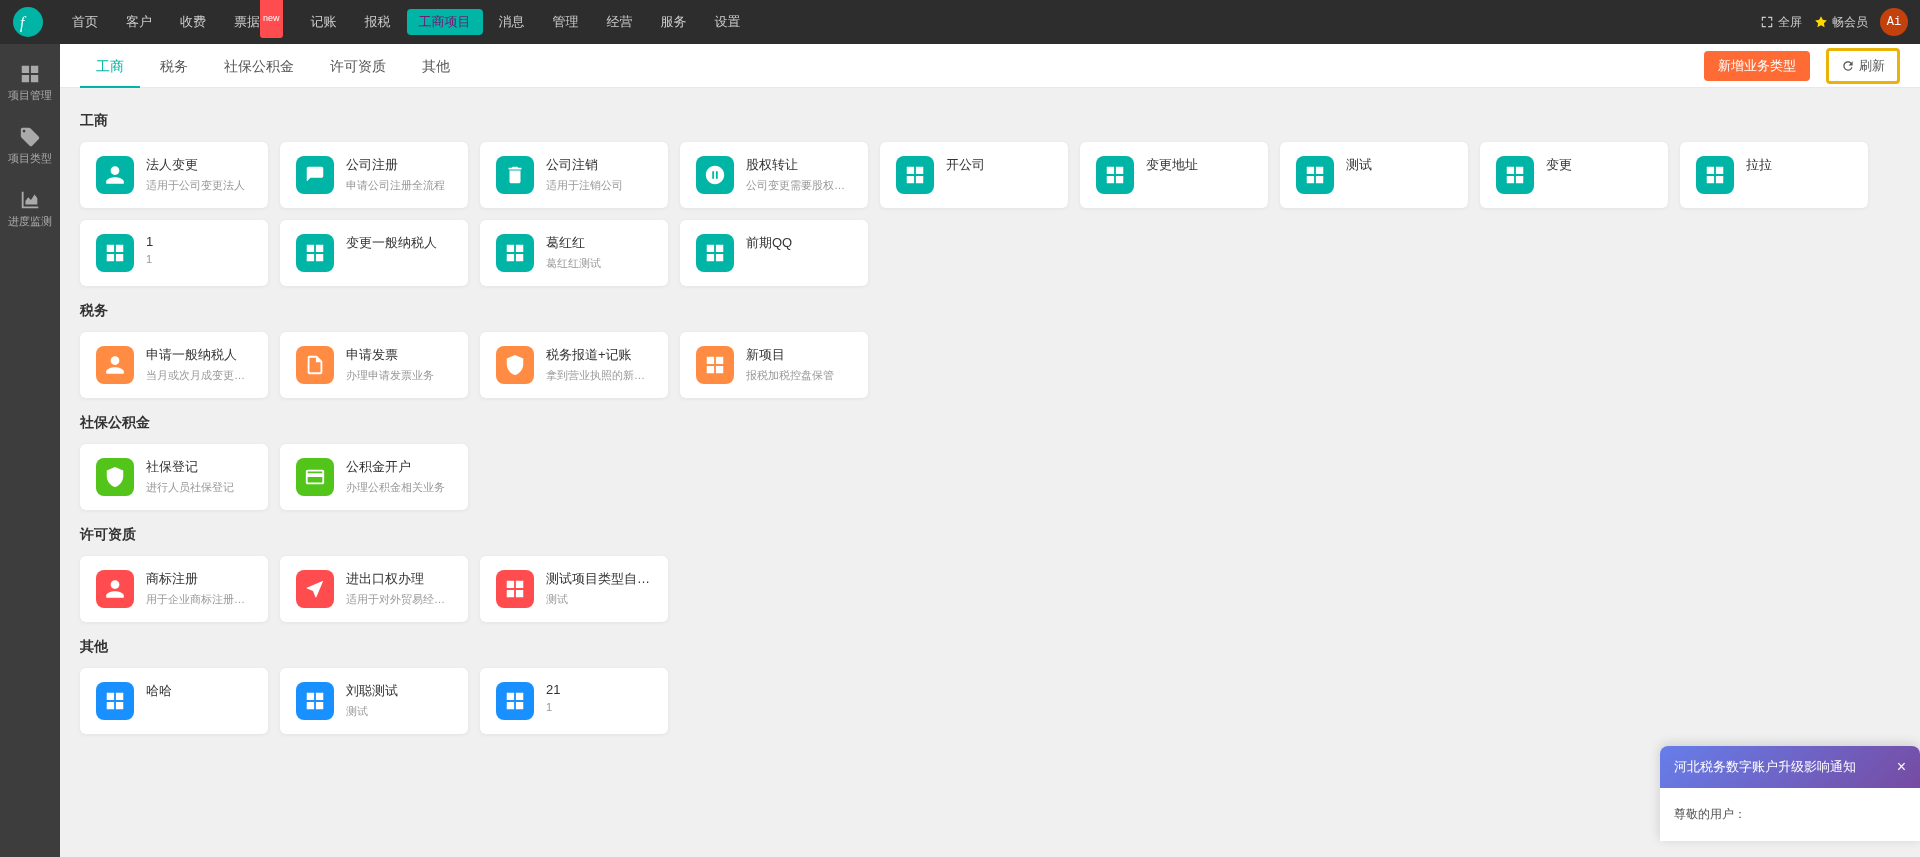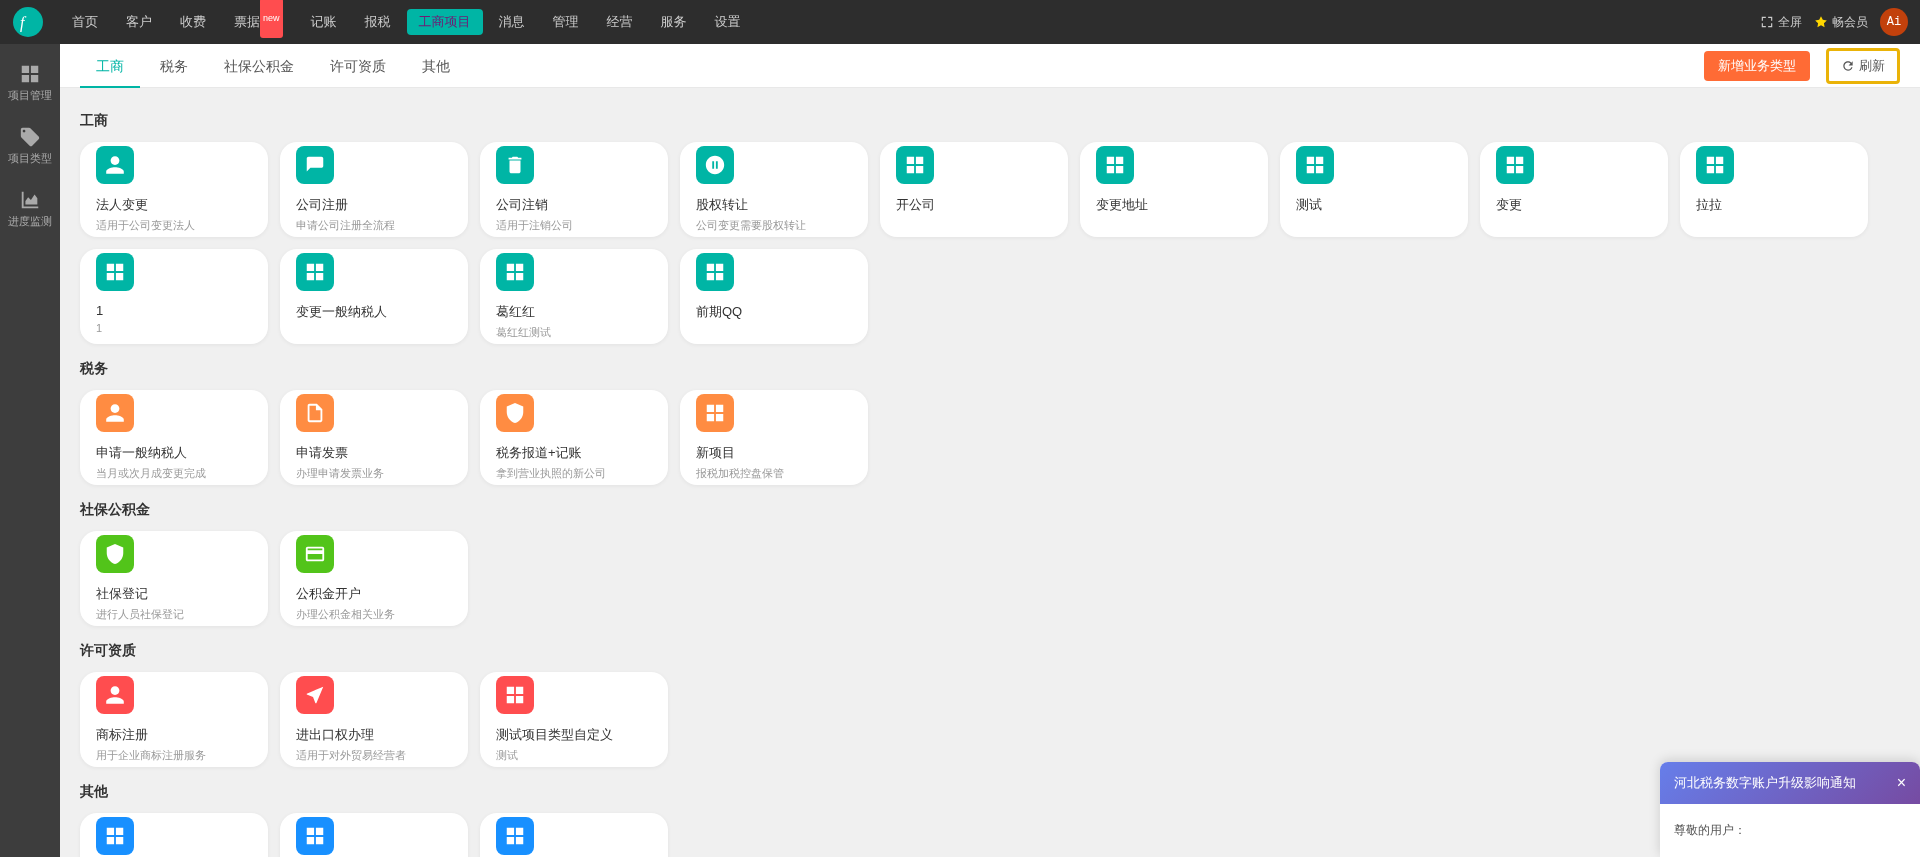--- a/index.html
+++ b/index.html
@@ -184,29 +184,28 @@
 
     .cards-grid {
       display: flex;
       flex-wrap: wrap;
       gap: 12px;
       margin-bottom: 16px;
     }
 
     .card {
       background: #fff;
-      border-radius: 17px;
-      padding: 4px 16px;
+      border-radius: 6px;
+      padding: 14px 16px;
       width: 188px;
       display: flex;
       align-items: flex-start;
       gap: 12px;
       cursor: pointer;
       box-shadow: 0 1px 4px rgba(0,0,0,0.06);
-      flex-direction: column;
     }
 
     .card-icon {
       width: 38px;
       height: 38px;
       border-radius: 8px;
       display: flex;
       align-items: center;
       justify-content: center;
       flex-shrink: 0;
@@ -232,21 +231,21 @@
       font-size: 11px;
       color: #999;
       white-space: nowrap;
       overflow: hidden;
       text-overflow: ellipsis;
     }
 
     
     .notification-popup {
       position: fixed;
-      bottom: 0;
+      bottom: 16px;
       right: 0;
       width: 260px;
       background: #fff;
       border-radius: 8px 8px 0 0;
       box-shadow: 0 -2px 12px rgba(0,0,0,0.15);
       z-index: 100;
     }
     .notif-header {
       background: linear-gradient(135deg, #667eea, #764ba2);
       padding: 12px 14px;

